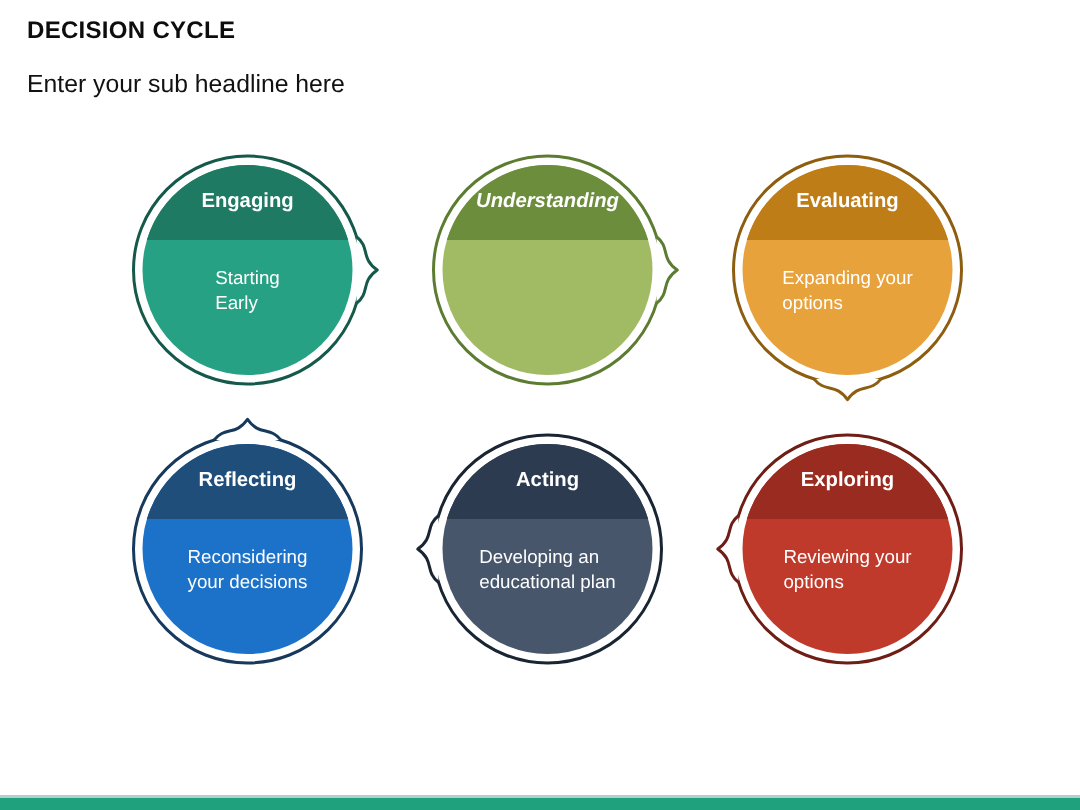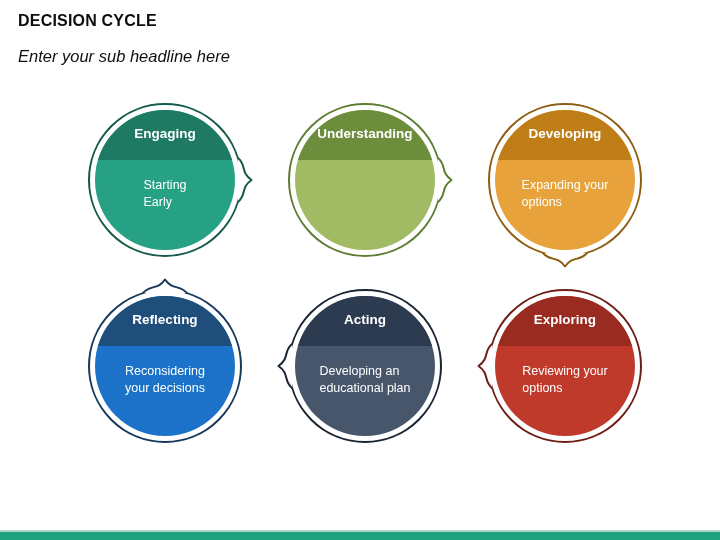--- a/index.html
+++ b/index.html
@@ -11,21 +11,21 @@
     font-family:"Liberation Sans", sans-serif;
     margin:0 auto;
   }
   .slide-title{
     position:absolute;left:18px;top:12px;
     font-size:16px;font-weight:bold;color:#0d0d0d;
     letter-spacing:0.2px;
   }
   .slide-subtitle{
     position:absolute;left:18px;top:47px;
-    font-size:16.5px;color:#111111;font-style:italic;
+    font-size:16.5px;color:#111111;
   }
   .diagram{position:absolute;left:0;top:0;width:590px;height:540px;}
   .bubble{position:absolute;width:180px;height:180px;}
   .bubble svg{position:absolute;left:0;top:0;}
   .bubble-title{
     position:absolute;left:15px;top:27px;width:150px;height:32px;
     display:flex;align-items:center;justify-content:center;
     font-size:13.5px;font-weight:bold;color:#ffffff;text-align:center;
   }
   .bubble-desc{
@@ -50,37 +50,37 @@
         <svg width="180" height="180" viewBox="0 0 180 180">
           <circle cx="90" cy="90" r="76" fill="none" stroke="#14594A" stroke-width="2"></circle>
           <path d="M 162.7 67.8 C 172 75, 165 82, 176.5 90 C 165 98, 172 105, 162.7 112.2" fill="#ffffff" stroke="#14594A" stroke-width="2" stroke-linejoin="round" transform="rotate(0 90 90)"></path>
           <circle cx="90" cy="90" r="70" fill="#27A184"></circle>
           <path d="M 22.92 70 A 70 70 0 0 1 157.08 70 Z" fill="#1E7A63"></path>
         </svg>
         <div class="bubble-title">Engaging</div>
         <div class="bubble-desc">Starting
 Early</div>
       </div>
-      <div class="bubble" style="left: 275px; top: 90px;">
+      <div class="bubble" style="left: 275px; top: 90px; font-style: italic;">
         <svg width="180" height="180" viewBox="0 0 180 180">
           <circle cx="90" cy="90" r="76" fill="none" stroke="#5C7D31" stroke-width="2"></circle>
           <path d="M 162.7 67.8 C 172 75, 165 82, 176.5 90 C 165 98, 172 105, 162.7 112.2" fill="#ffffff" stroke="#5C7D31" stroke-width="2" stroke-linejoin="round" transform="rotate(0 90 90)"></path>
           <circle cx="90" cy="90" r="70" fill="#A1BB65"></circle>
           <path d="M 22.92 70 A 70 70 0 0 1 157.08 70 Z" fill="#6C8E3C"></path>
         </svg>
         <div class="bubble-title">Understanding</div>
       </div>
       <div class="bubble" style="left: 475px; top: 90px;">
         <svg width="180" height="180" viewBox="0 0 180 180">
           <circle cx="90" cy="90" r="76" fill="none" stroke="#8E5E10" stroke-width="2"></circle>
           <path d="M 162.7 67.8 C 172 75, 165 82, 176.5 90 C 165 98, 172 105, 162.7 112.2" fill="#ffffff" stroke="#8E5E10" stroke-width="2" stroke-linejoin="round" transform="rotate(90 90 90)"></path>
           <circle cx="90" cy="90" r="70" fill="#E8A23B"></circle>
           <path d="M 22.92 70 A 70 70 0 0 1 157.08 70 Z" fill="#BE7D17"></path>
         </svg>
-        <div class="bubble-title">Developing</div>
+        <div class="bubble-title">Evaluating</div>
         <div class="bubble-desc">Expanding your
 options</div>
       </div>
       <div class="bubble" style="left: 275px; top: 276px;">
         <svg width="180" height="180" viewBox="0 0 180 180">
           <circle cx="90" cy="90" r="76" fill="none" stroke="#1A2533" stroke-width="2"></circle>
           <path d="M 162.7 67.8 C 172 75, 165 82, 176.5 90 C 165 98, 172 105, 162.7 112.2" fill="#ffffff" stroke="#1A2533" stroke-width="2" stroke-linejoin="round" transform="rotate(180 90 90)"></path>
           <circle cx="90" cy="90" r="70" fill="#47566B"></circle>
           <path d="M 22.92 70 A 70 70 0 0 1 157.08 70 Z" fill="#2C3B50"></path>
         </svg>

